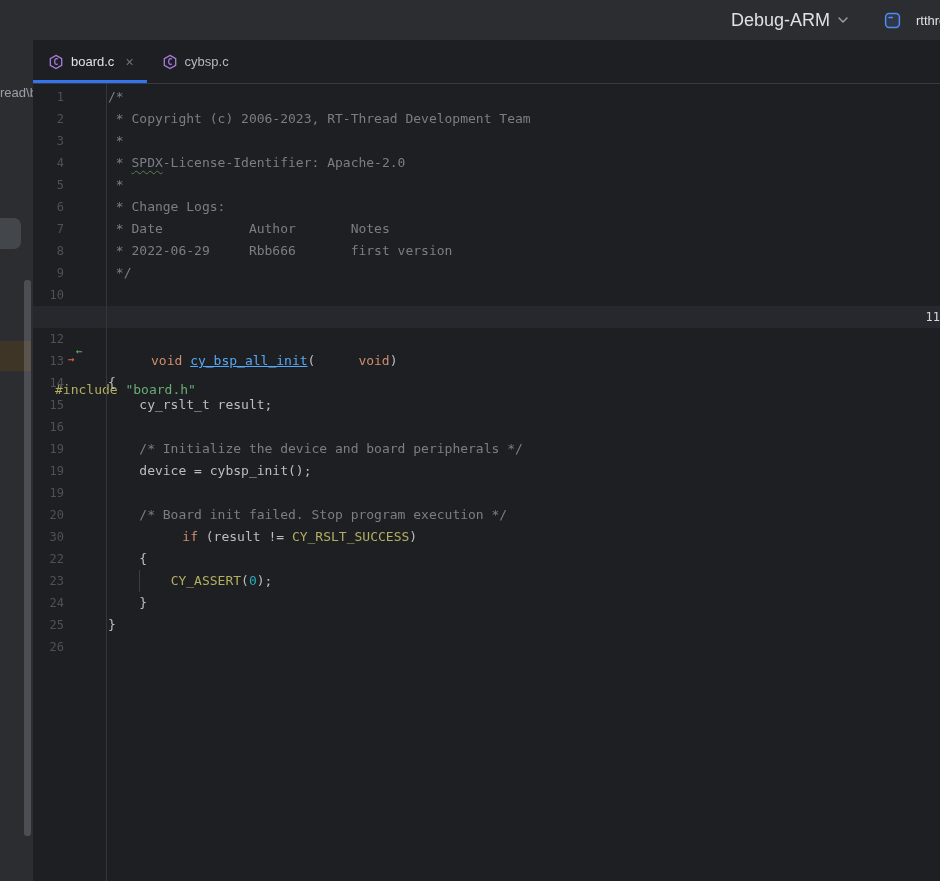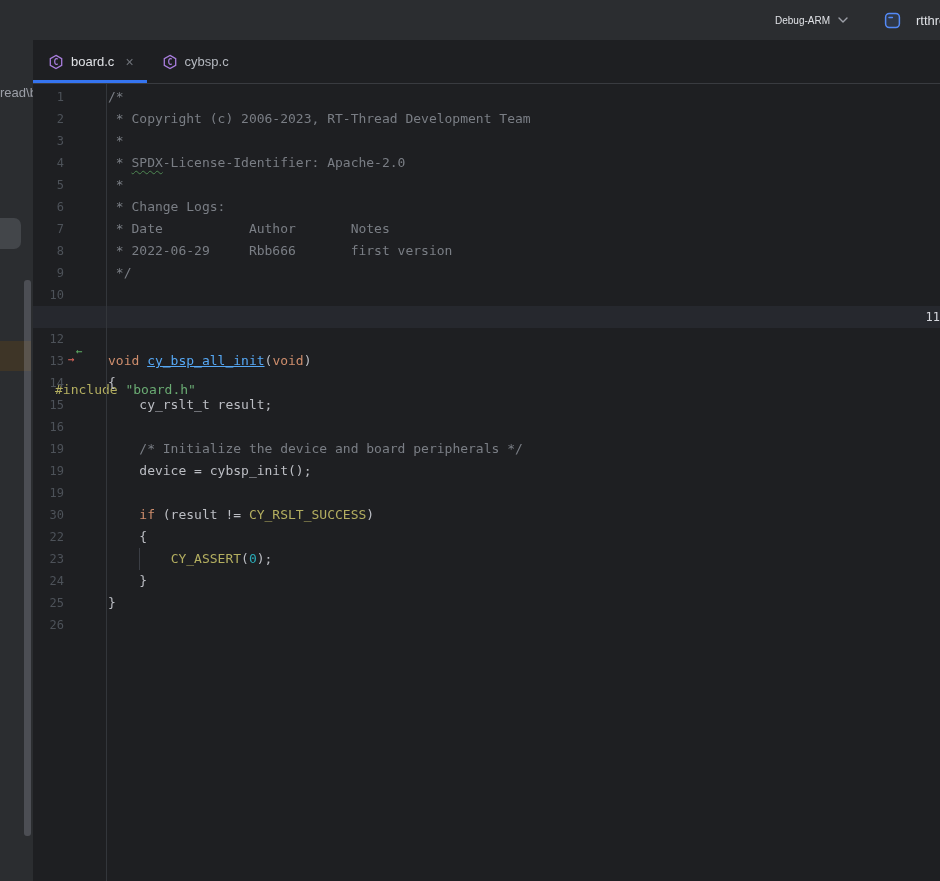--- a/index.html
+++ b/index.html
@@ -2,21 +2,21 @@
 <html style="--bg: #1e1f22; --panel: #2b2d30; --border: #393b40; --line-hl: #26282e; --accent: #3574f0; --icon-blue: #548af7; --icon-purple: #a87ddd; --ui-text: #dfe1e5; --ui-dim: #9da0a8; --tab-inactive: #b4b8bf; --code: #bcbec4; --comment: #7a7e85; --keyword: #cf8e6d; --function: #56a8f5; --macro: #b3ae60; --string: #6aab73; --number: #2aacb8; --lnum: #4d5259; --lnum-active: #d5d7dd; --gutter-sep: #33363b; --arrow-green: #5fad65; --arrow-red: #e0675e; --squiggle: #4e8752; --tree-selection: #3e3527; --panel-shape: #43464a; --scroll-thumb: rgba(175,180,190,0.25); --close: #6f737a;"><head>
 <meta charset="utf-8">
 <style>
   html,body{margin:0;padding:0;background:#111;}
   .screen{position:relative;width:940px;height:881px;overflow:hidden;
           background:var(--bg);font-family:"Liberation Sans","DejaVu Sans",sans-serif;}
 
   
   .topbar{position:relative;height:40px;background:var(--panel);}
   .run-config{position:absolute;top:0;right:86px;height:40px;display:flex;align-items:center;
-              gap:8px;color:var(--ui-text);font-size:10px;cursor:default;padding:0 6px;border-radius:4px;}
+              gap:8px;color:var(--ui-text);font-size:18px;cursor:default;padding:0 6px;border-radius:4px;}
   .chev{color:var(--ui-dim);display:flex;align-items:center;}
   .project-widget{position:absolute;top:0;left:884px;height:40px;display:flex;align-items:center;
                   gap:15px;color:var(--ui-text);font-size:13px;white-space:nowrap;}
   .win-icon{color:var(--icon-blue);display:flex;align-items:center;}
 
   
   .main{display:flex;height:841px;}
 
   
   .left-sliver{position:relative;width:33px;flex:0 0 33px;background:var(--panel);overflow:hidden;}
@@ -47,21 +47,21 @@
          font-family:"DejaVu Sans Mono","Liberation Mono",monospace;font-size:13px;white-space:pre;}
   .eline.current{background:var(--line-hl);flex-direction:column;}
   .lnum{flex:0 0 31px;text-align:right;color:var(--lnum);font-size:12px;}
   .eline.current .lnum{color:var(--lnum-active);}
   .gicons{flex:0 0 42px;position:relative;}
   .arr-green{position:absolute;left:12px;top:-4px;color:var(--arrow-green);font-size:11px;line-height:11px;}
   .arr-red{position:absolute;left:4px;top:4px;color:var(--arrow-red);font-size:11px;line-height:11px;}
   .codecell{flex:1;position:relative;padding-left:2px;color:var(--code);}
   .guide{position:absolute;top:0;bottom:0;width:1px;background:#3b3e45;}
   .tok-com{color:var(--comment);}
-  .tok-kw{color:var(--keyword);}
+  .tok-kw{color:var(--keyword);margin-left:43px;}
   .tok-fn{color:var(--function);text-decoration:underline;}
   .tok-mac{color:var(--macro);}
   .tok-str{color:var(--string);}
   .tok-num{color:var(--number);}
   .tok-pl{color:var(--code);}
   .tok-pre{color:var(--macro);padding-left:20px;}
   .squiggle{text-decoration:underline;text-decoration-style:wavy;
             text-decoration-color:var(--squiggle);text-decoration-thickness:1px;text-underline-offset:3px;}
 </style>
 </head>
@@ -137,20 +137,21 @@
             <div class="eline"><span class="lnum">10</span><span class="gicons"></span><span class="codecell"></span></div>
             <div class="eline current"><span class="lnum">11</span><span class="gicons"></span><span class="codecell"><span class="tok-pre">#include </span><span class="tok-str">"board.h"</span></span></div>
             <div class="eline"><span class="lnum">12</span><span class="gicons"></span><span class="codecell"></span></div>
             <div class="eline"><span class="lnum">13</span><span class="gicons"><span class="arr-green">←</span><span class="arr-red">→</span></span><span class="codecell"><span class="tok-kw">void</span><span class="tok-pl"> </span><span class="tok-fn">cy_bsp_all_init</span><span class="tok-pl">(</span><span class="tok-kw">void</span><span class="tok-pl">)</span></span></div>
             <div class="eline"><span class="lnum">14</span><span class="gicons"></span><span class="codecell"><span class="tok-pl">{</span></span></div>
             <div class="eline"><span class="lnum">15</span><span class="gicons"></span><span class="codecell"><span class="tok-pl">    cy_rslt_t result;</span></span></div>
             <div class="eline"><span class="lnum">16</span><span class="gicons"></span><span class="codecell"></span></div>
             <div class="eline"><span class="lnum">19</span><span class="gicons"></span><span class="codecell"><span class="tok-pl">    </span><span class="tok-com">/* Initialize the device and board peripherals */</span></span></div>
             <div class="eline"><span class="lnum">19</span><span class="gicons"></span><span class="codecell"><span class="tok-pl">    device = cybsp_init();</span></span></div>
             <div class="eline"><span class="lnum">19</span><span class="gicons"></span><span class="codecell"></span></div>
+            <div class="eline"><span class="lnum">20</span><span class="gicons"></span><span class="codecell"><span class="tok-pl">    </span><span class="tok-com">/* Board init failed. Stop program execution */</span></span></div>
             <div class="eline"><span class="lnum">30</span><span class="gicons"></span><span class="codecell"><span class="tok-pl">    </span><span class="tok-kw">if</span><span class="tok-pl"> (result != </span><span class="tok-mac">CY_RSLT_SUCCESS</span><span class="tok-pl">)</span></span></div>
             <div class="eline"><span class="lnum">22</span><span class="gicons"></span><span class="codecell"><span class="tok-pl">    {</span></span></div>
             <div class="eline"><span class="lnum">23</span><span class="gicons"></span><span class="codecell"><span class="guide" style="left: calc(4ch + 2px);"></span><span class="tok-pl">        </span><span class="tok-mac">CY_ASSERT</span><span class="tok-pl">(</span><span class="tok-num">0</span><span class="tok-pl">);</span></span></div>
             <div class="eline"><span class="lnum">24</span><span class="gicons"></span><span class="codecell"><span class="tok-pl">    }</span></span></div>
             <div class="eline"><span class="lnum">25</span><span class="gicons"></span><span class="codecell"><span class="tok-pl">}</span></span></div>
             <div class="eline"><span class="lnum">26</span><span class="gicons"></span><span class="codecell"></span></div>
           </div>
       </div>
 
     </div>

